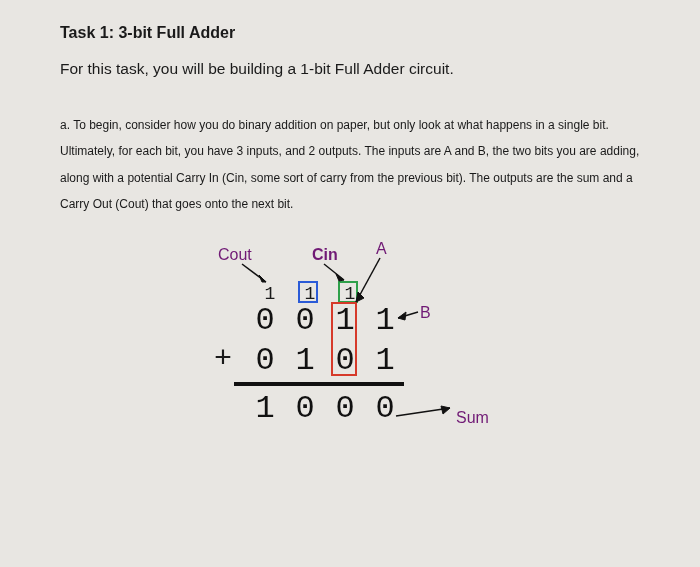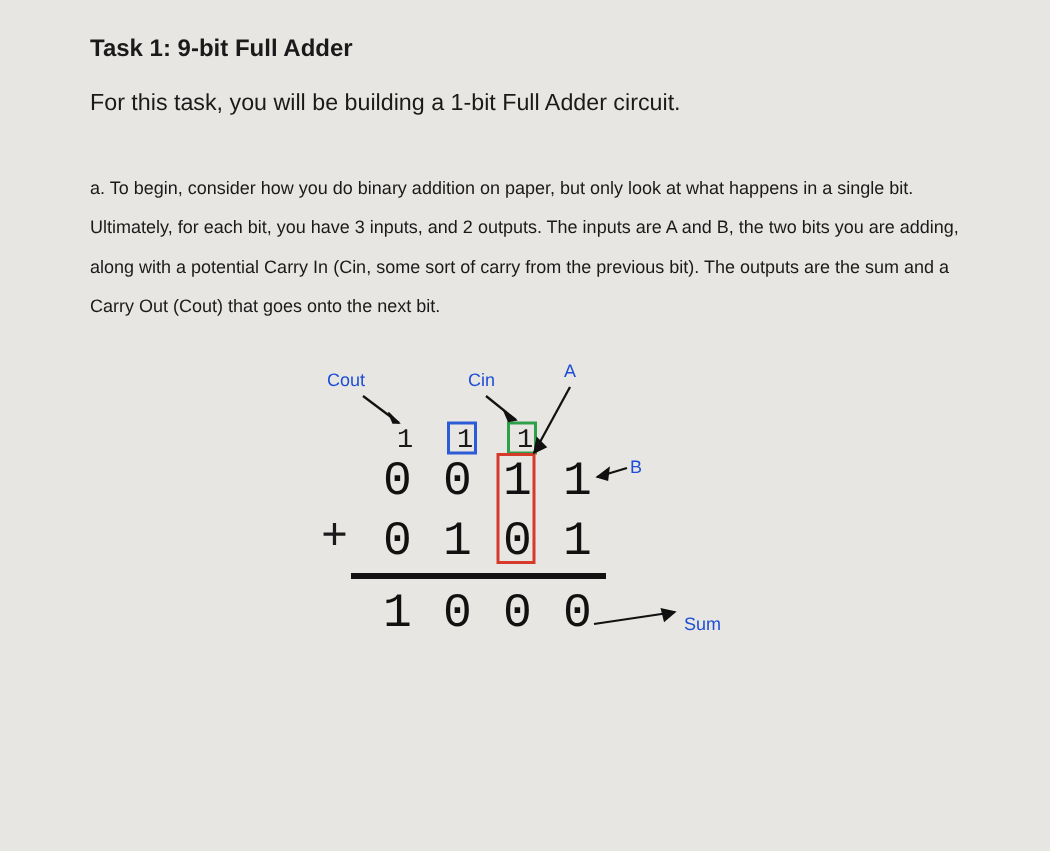--- a/index.html
+++ b/index.html
@@ -30,25 +30,25 @@
     .diagram {
       position: relative;
       margin: 28px auto 0 auto;
       width: 400px;
       height: 210px;
       font-family: "Courier New", monospace;
     }
     .lab {
       position: absolute;
       font-family: Arial, sans-serif;
-      font-size: 12px;
-      color: #1d4ed8;
+      font-size: 16px;
+      color: #701a75;
     }
     .lab-cout { left: 64px; top: 0; }
-    .lab-cin  { left: 158px; top: 0; }
+    .lab-cin  { left: 158px; top: 0; font-weight: bold; }
     .lab-a    { left: 222px; top: -6px; }
     .lab-b    { left: 266px; top: 58px; }
     .lab-sum  { left: 302px; top: 163px; }
 
     .digit {
       position: absolute;
       font-size: 32px;
       font-family: "Courier New", monospace;
       font-weight: normal;
       color: #111;
@@ -89,21 +89,21 @@
     }
     .arrow {
       position: absolute;
       stroke: #111;
       fill: #111;
     }
   </style>
 </head>
 <body>
 
-<div class="title">Task 1: 9-bit Full Adder</div>
+<div class="title">Task 1: 3-bit Full Adder</div>
 <div class="intro">For this task, you will be building a 1-bit Full Adder circuit.</div>
 <div class="para">a. To begin, consider how you do binary addition on paper, but only look at what happens in a single bit. Ultimately, for each bit, you have 3 inputs, and 2 outputs. The inputs are A and B, the two bits you are adding, along with a potential Carry In (Cin, some sort of carry from the previous bit). The outputs are the sum and a Carry Out (Cout) that goes onto the next bit.</div>
 
 <div class="diagram">
 
   <div class="lab lab-cout">Cout</div>
   <div class="lab lab-cin">Cin</div>
   <div class="lab lab-a">A</div>
   <div class="lab lab-b">B</div>
   <div class="lab lab-sum">Sum</div>

